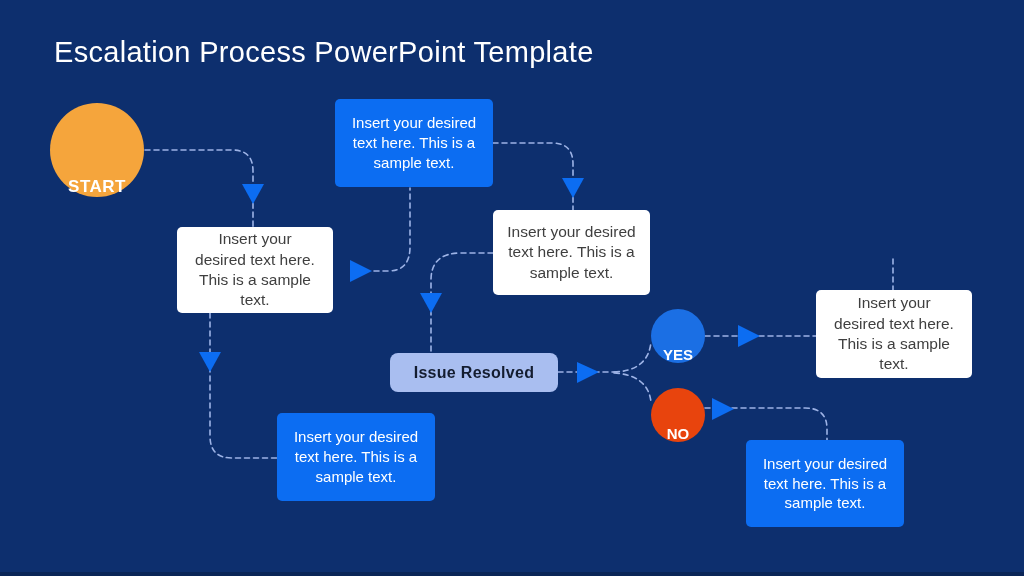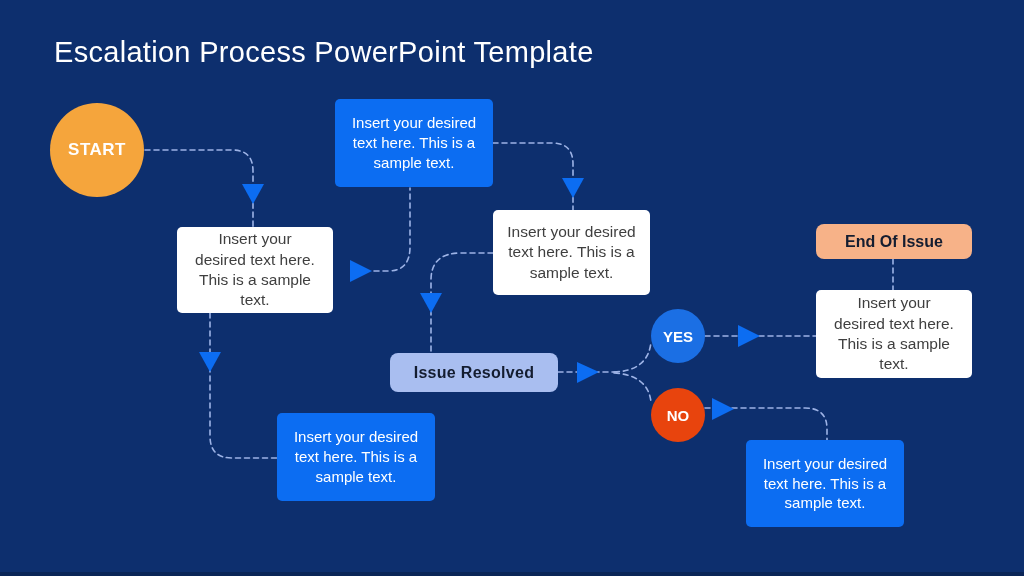--- a/index.html
+++ b/index.html
@@ -32,21 +32,21 @@
     font-size:29px; font-weight:400; letter-spacing:0.3px;
     color:var(--title_text);
   }
 
   .conn-layer { position:absolute; left:0; top:0; width:1024px; height:576px; }
   .conn { fill:none; stroke:var(--connector); stroke-width:1.6; stroke-dasharray:5 4; stroke-linecap:round; }
   .arrowhead { fill:var(--accent_blue); stroke:none; }
 
   .node { position:absolute; display:flex; align-items:center; justify-content:center; text-align:center; }
 
-  .circle { border-radius:50%; color:#fff; font-weight:bold; }
+  .circle { border-radius:50%; color:#fff; font-weight:bold;align-items:flex-end; }
   .circle--start { left:50px; top:103px; width:94px; height:94px; background:var(--orange); font-size:17px; letter-spacing:0.5px; }
   .circle--yes   { left:651px; top:309px; width:54px; height:54px; background:var(--yes_blue); font-size:15px; }
   .circle--no    { left:651px; top:388px; width:54px; height:54px; background:var(--red_orange); font-size:15px; }
 
   .box { border-radius:5px; font-size:15px; line-height:1.32; padding:8px 14px; }
   .box--blue  { background:var(--accent_blue); color:#fff; }
   .box--white { background:var(--white_box_bg); color:var(--white_box_text); font-size:15.5px; }
 
   .box--top-blue     { left:335px; top:99px;  width:158px; height:88px; }
   .box--left-white   { left:177px; top:227px; width:156px; height:86px; }
@@ -100,23 +100,20 @@
   </div>
 
   <div class="node box box--white box--left-white">
     <span>Insert your desired text here. This is a sample text.</span>
   </div>
 
   <div class="node box box--white box--center-white">
     <span>Insert your desired text here. This is a sample text.</span>
   </div>
 
-  <div class="node pill pill--end">
-    <span>End Of Issue</span>
-  </div>
 
   <div class="node box box--white box--right-white">
     <span>Insert your desired text here. This is a sample text.</span>
   </div>
 
   <div class="node pill pill--issue">
     <span>Issue Resolved</span>
   </div>
 
   <div class="node circle circle--yes">

